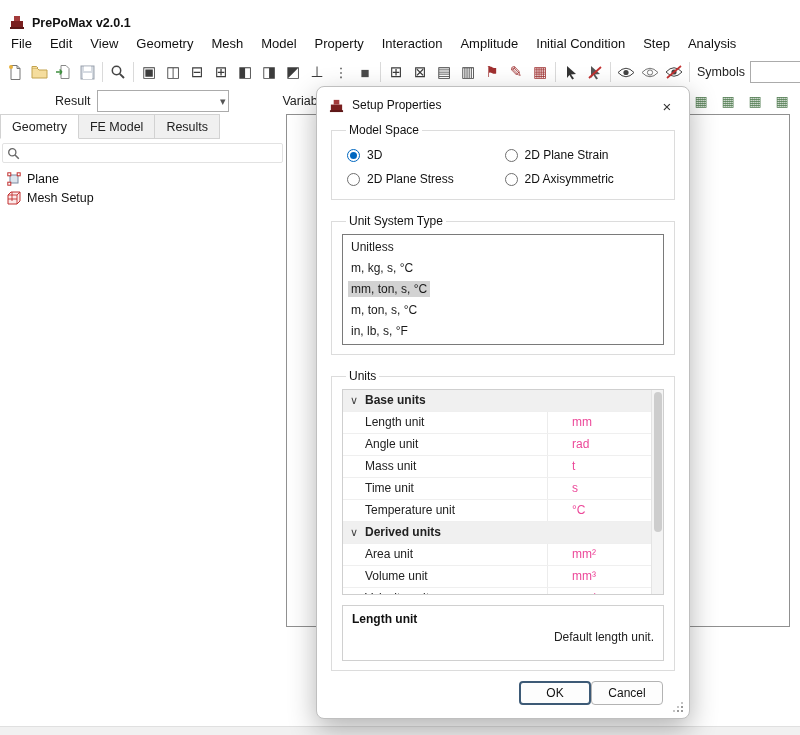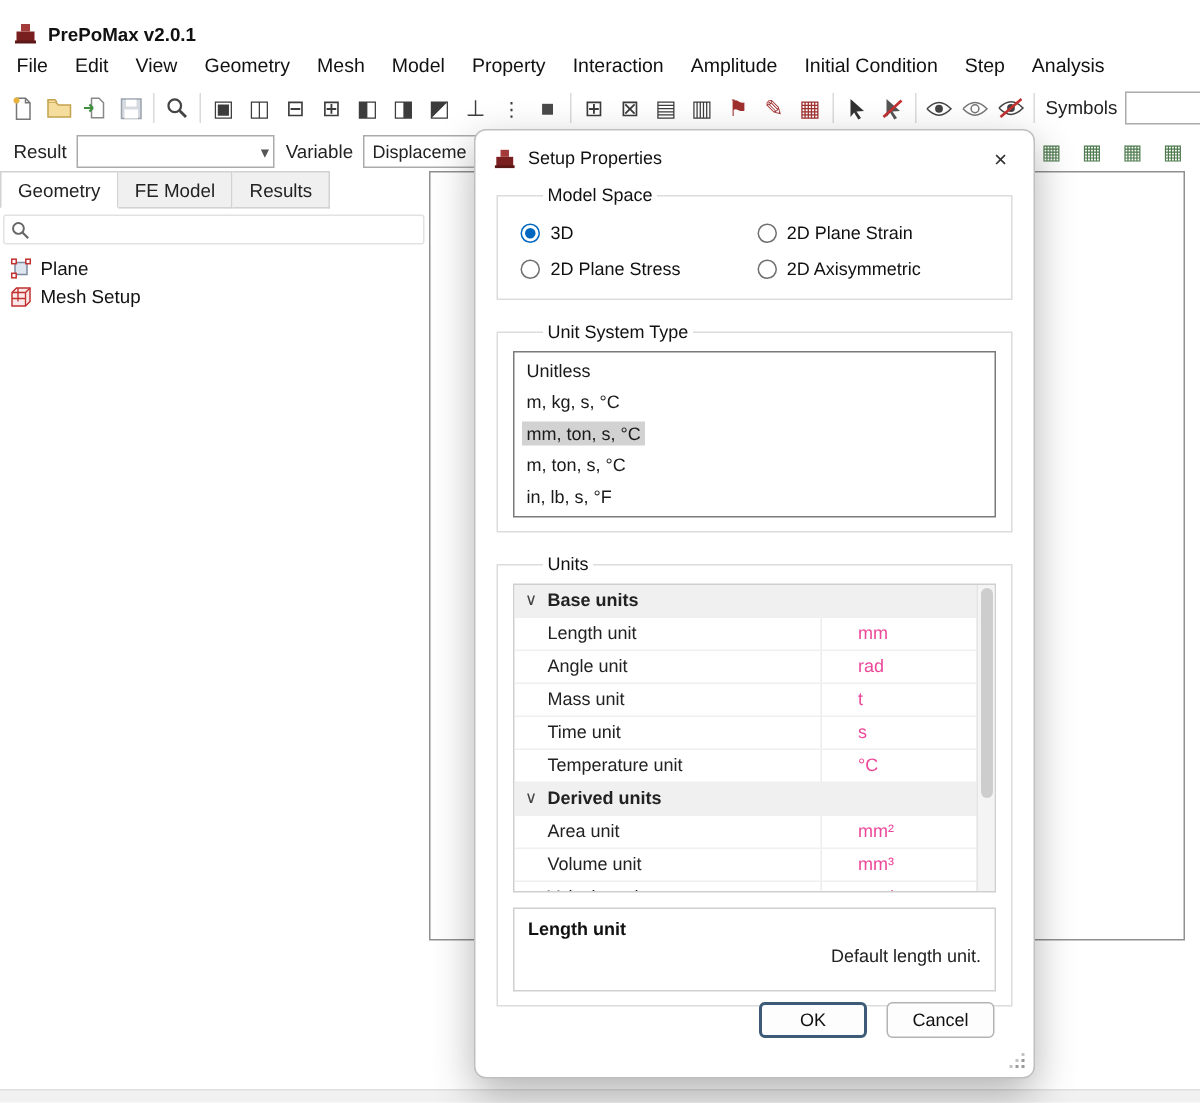--- a/index.html
+++ b/index.html
@@ -27,21 +27,21 @@
   .symbols { display:flex; align-items:center; gap:5px; margin-left:4px; }
   .symbols .lbl { font-size:12.5px; color:#222; }
 
   
   .resultbar { height:28px; display:flex; align-items:center; gap:7px; padding:0 4px 0 9px; }
   .combo { border:1px solid #ababab; height:22px; background:#fff; display:flex; align-items:center; justify-content:space-between; padding:0 3px 0 5px; font-size:12px; color:#222; }
   .combo .arrow { color:#555; font-size:11px; }
   .combo.result { width:132px; }
   .combo.variable { width:150px; }
   .combo.symbols-combo { width:70px; }
-  .rb-label { font-size:12.5px; color:#222; }
+  .rb-label { font-size:12.5px; color:#222;margin-left:46px; }
   .rb-icons { margin-left:auto; display:flex; gap:3px; padding-right:2px; }
   .rb-icons .tbtn { font-size:14px; }
 
   
   .tabstrip { position:absolute; top:114px; left:0; display:flex; z-index:1; }
   .tab { padding:5px 11px 4px; font-size:12.5px; border:1px solid #d2d2d2; border-left-width:0; background:#f0f0f0; color:#222; }
   .tab:first-child { border-left-width:1px; }
   .tab.active { background:#fff; border-bottom-color:#fff; }
 
   
@@ -57,21 +57,21 @@
   
   .statusbar { position:absolute; left:0; right:0; bottom:0; height:9px; background:#f1f1f1; border-top:1px solid #e0e0e0; }
 
   
   .dlg { position:absolute; left:316px; top:86px; width:374px; height:633px; background:#fff; border:1px solid #bfbfbf; border-radius:8px; box-shadow:0 10px 28px rgba(0,0,0,.30); z-index:10; }
   .dlg-title { height:36px; display:flex; align-items:center; gap:8px; padding:0 12px; }
   .dlg-title .ttl { font-size:12px; color:#111; }
   .dlg-close { position:absolute; top:8px; right:11px; width:22px; height:22px; display:flex; align-items:center; justify-content:center; font-size:15px; color:#333; border-radius:4px; }
 
   fieldset { border:1px solid #dcdcdc; margin:0 14px 14px; padding:6px 10px 9px; }
-  legend { font-size:12px; color:#111; padding:0 3px; margin-left:20px; }
+  legend { font-size:12px; color:#111; padding:0 3px; margin-left:4px; }
 
   .radio-grid { display:grid; grid-template-columns:1fr 1fr; row-gap:10px; padding:5px 2px 4px 5px; }
   .radio-item { display:flex; align-items:center; gap:7px; font-size:12px; color:#111; }
   .radio { width:13px; height:13px; border-radius:50%; border:1px solid #6f6f6f; background:#fff; position:relative; flex:0 0 auto; }
   .radio.checked { border-color:#0067c0; }
   .radio.checked::after { content:""; position:absolute; left:2px; top:2px; width:7px; height:7px; border-radius:50%; background:#0067c0; }
 
   .listbox { border:1px solid #7a7a7a; background:#fff; height:111px; padding:2px 1px; overflow:hidden; }
   .lb-item { height:21px; line-height:21px; font-size:12px; padding-left:4px; }
   .lb-item span { padding:1px 3px; }
@@ -84,21 +84,21 @@
   .prow.cat .chev { width:22px; text-align:center; color:#444; font-weight:normal; font-size:11px; }
   .plabel { flex:0 0 205px; padding-left:22px; border-right:1px solid #ececec; color:#222; overflow:hidden; white-space:nowrap; }
   .pval { flex:1; padding-left:6px; color:#ec4899; overflow:hidden; white-space:nowrap;margin-left:18px; }
   .vscroll { position:absolute; top:0; right:0; bottom:0; width:12px; background:#f4f4f4; border-left:1px solid #e4e4e4; }
   .vthumb { position:absolute; top:2px; left:2px; width:8px; height:140px; background:#cdcdcd; border-radius:4px; }
 
   .pdesc { border:1px solid #d0d0d0; margin-top:10px; padding:6px 9px; height:56px; background:#fff; }
   .pdesc .dtitle { font-weight:bold; font-size:12px; color:#111; }
   .pdesc .dtext { font-size:12px; color:#222; margin-top:4px;text-align:right; }
 
-  .dlg-footer { position:absolute; bottom:26px; right:26px; display:flex; gap:13px; }
+  .dlg-footer { position:absolute; bottom:13px; right:26px; display:flex; }
   .btn { width:72px; height:24px; background:#fdfdfd; border:1px solid #b3b3b3; border-radius:4px; font-family:"Liberation Sans",sans-serif; font-size:12px; color:#111; display:flex; align-items:center; justify-content:center; }
   .btn.default { border:2px solid #3d5a76; }
 
   .grip { position:absolute; right:6px; bottom:6px; width:10px; height:10px; }
   .grip::before { content:""; position:absolute; right:0; bottom:0; width:2px; height:2px; background:#9a9a9a;
     box-shadow:-4px 0 #9a9a9a, -8px 0 #c4c4c4, 0 -4px #9a9a9a, -4px -4px #c4c4c4, 0 -8px #c4c4c4; }
 
   svg { display:block; }
 </style>
 </head>

